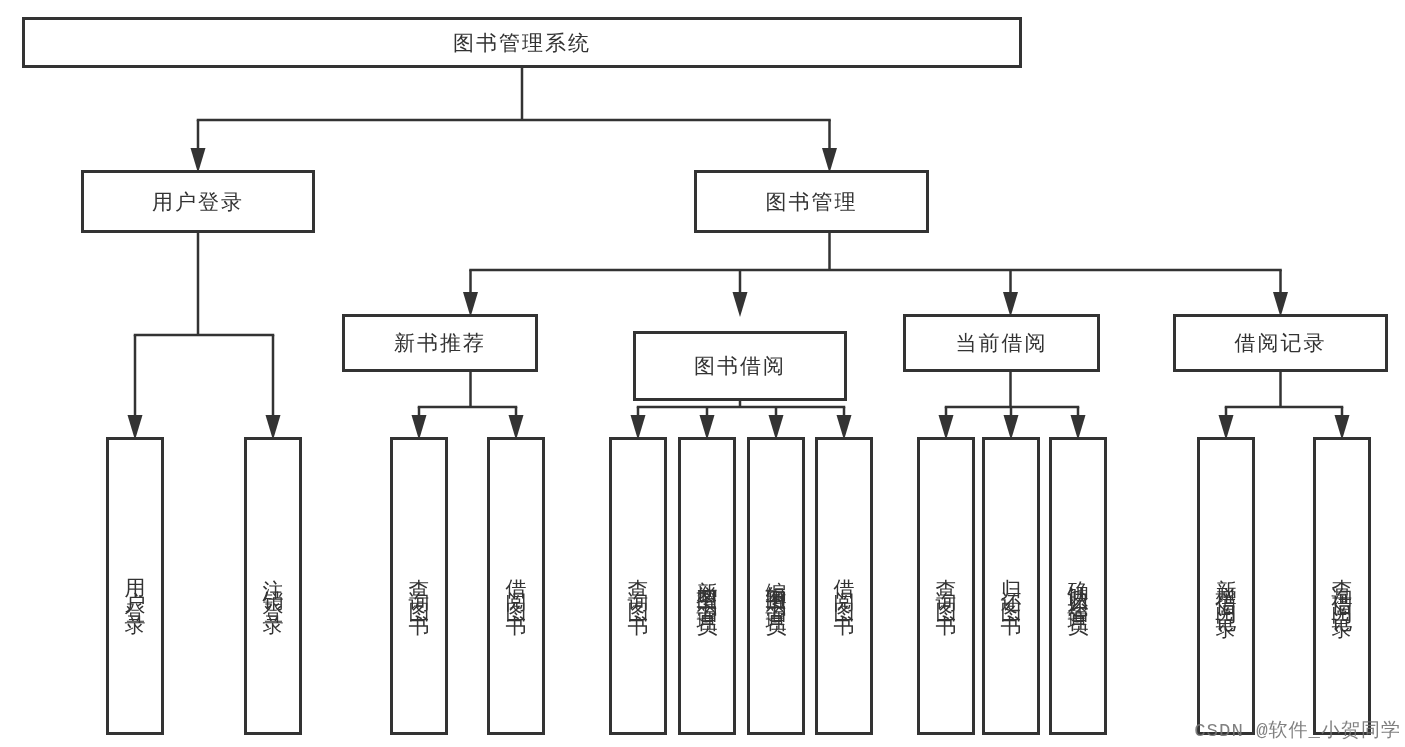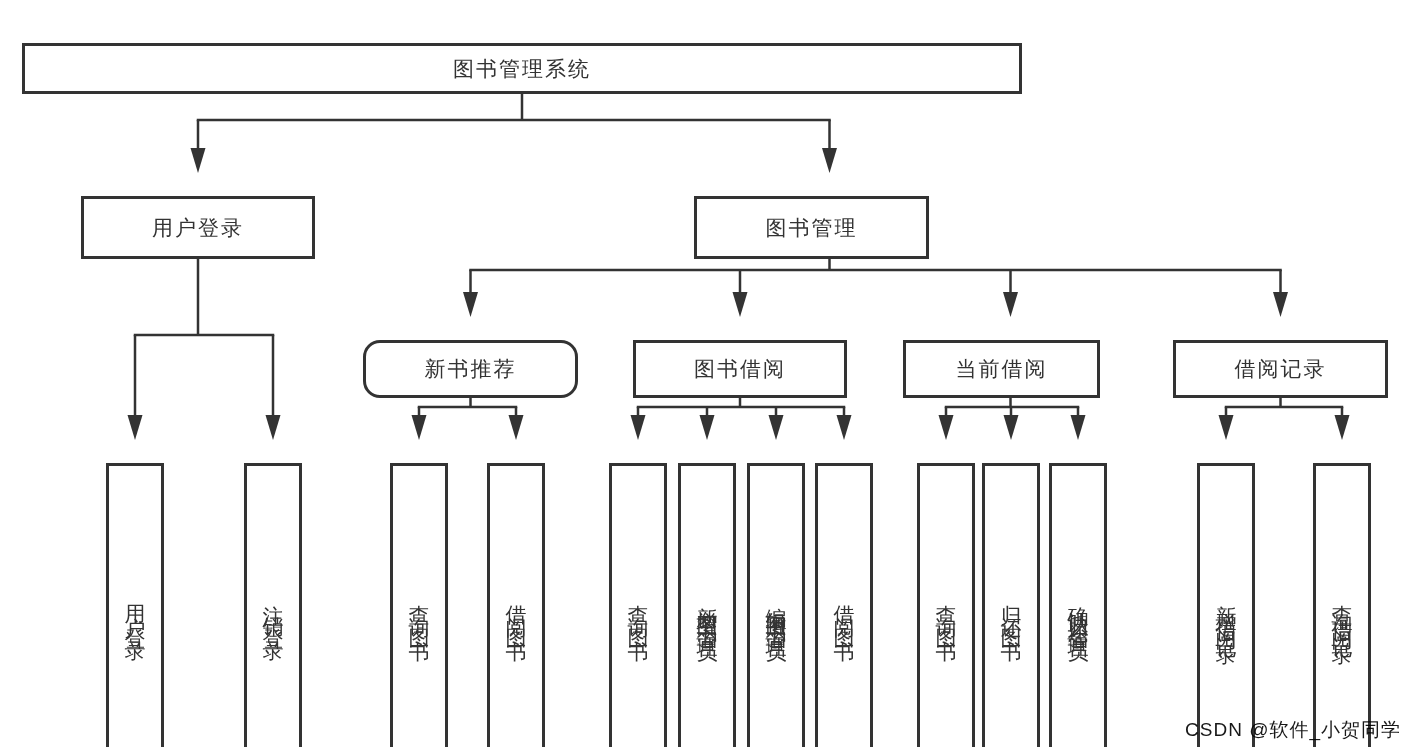--- a/index.html
+++ b/index.html
@@ -22,36 +22,36 @@
     border: 3px solid #333333;
     background: #ffffff;
     display: flex;
     align-items: center;
     justify-content: center;
     color: #333333;
     font-size: 21px;
     letter-spacing: 2px;
     z-index: 2;
     text-align: center;
-    margin-top: 26px;
   }
   .node.v {
     writing-mode: vertical-rl;
     text-orientation: mixed;
     letter-spacing: 10px;
   }
   .watermark {
     position: absolute;
     right: 4px;
     bottom: 4px;
     font-size: 19px;
     letter-spacing: 1px;
-    color: #000000;
+    color: #737373;
     z-index: 3;
     opacity: 0.9;
+    font-family: Liberation Mono, monospace;
   }
 </style>
 </head>
 <body>
 
 <div class="canvas" id="canvas">
   <svg class="wires" id="wires" width="1405" height="747">
       <line x1="522" y1="68" x2="522" y2="120" stroke="#333333" stroke-width="2.5"></line>
       <line x1="196.75" y1="120" x2="830.75" y2="120" stroke="#333333" stroke-width="2.5"></line>
       <line x1="198" y1="120" x2="198" y2="155" stroke="#333333" stroke-width="2.5"></line>
@@ -102,22 +102,22 @@
       <line x1="1224.75" y1="407" x2="1343.25" y2="407" stroke="#333333" stroke-width="2.5"></line>
       <line x1="1226" y1="407" x2="1226" y2="422" stroke="#333333" stroke-width="2.5"></line>
       <polygon points="1218.5,415 1233.5,415 1226,440" fill="#333333"></polygon>
       <line x1="1342" y1="407" x2="1342" y2="422" stroke="#333333" stroke-width="2.5"></line>
       <polygon points="1334.5,415 1349.5,415 1342,440" fill="#333333"></polygon>
     </svg>
   <div class="watermark">CSDN @软件_小贺同学</div>
 <div class="node" style="left: 22px; top: 17px; width: 1000px; height: 51px;">图书管理系统</div>
     <div class="node" style="left: 81px; top: 170px; width: 234px; height: 63px;">用户登录</div>
     <div class="node" style="left: 694px; top: 170px; width: 235px; height: 63px;">图书管理</div>
-    <div class="node" style="left: 363px; top: 314px; width: 215px; height: 58px; border-radius: 17px;">新书推荐</div>
-    <div class="node" style="left: 633px; top: 314px; width: 214px; height: 58px;">图书借阅</div>
+    <div class="node" style="left: 342px; top: 314px; width: 196px; height: 58px;">新书推荐</div>
+    <div class="node" style="left: 633px; top: 331px; width: 214px; height: 70px;">图书借阅</div>
     <div class="node" style="left: 903px; top: 314px; width: 197px; height: 58px;">当前借阅</div>
     <div class="node" style="left: 1173px; top: 314px; width: 215px; height: 58px;">借阅记录</div>
     <div class="node v" style="left: 106px; top: 437px; width: 58px; height: 298px; letter-spacing: 12px;">用户登录</div>
     <div class="node v" style="left: 244px; top: 437px; width: 58px; height: 298px; letter-spacing: 12px;">注销登录</div>
     <div class="node v" style="left: 390px; top: 437px; width: 58px; height: 298px; letter-spacing: 12px;">查询图书</div>
     <div class="node v" style="left: 487px; top: 437px; width: 58px; height: 298px; letter-spacing: 12px;">借阅图书</div>
     <div class="node v" style="left: 609px; top: 437px; width: 58px; height: 298px; letter-spacing: 12px;">查询图书</div>
     <div class="node v" style="left: 678px; top: 437px; width: 58px; height: 298px; letter-spacing: 5px;">新增图书（管理员）</div>
     <div class="node v" style="left: 747px; top: 437px; width: 58px; height: 298px; letter-spacing: 5px;">编辑图书（管理员）</div>
     <div class="node v" style="left: 815px; top: 437px; width: 58px; height: 298px; letter-spacing: 12px;">借阅图书</div>

